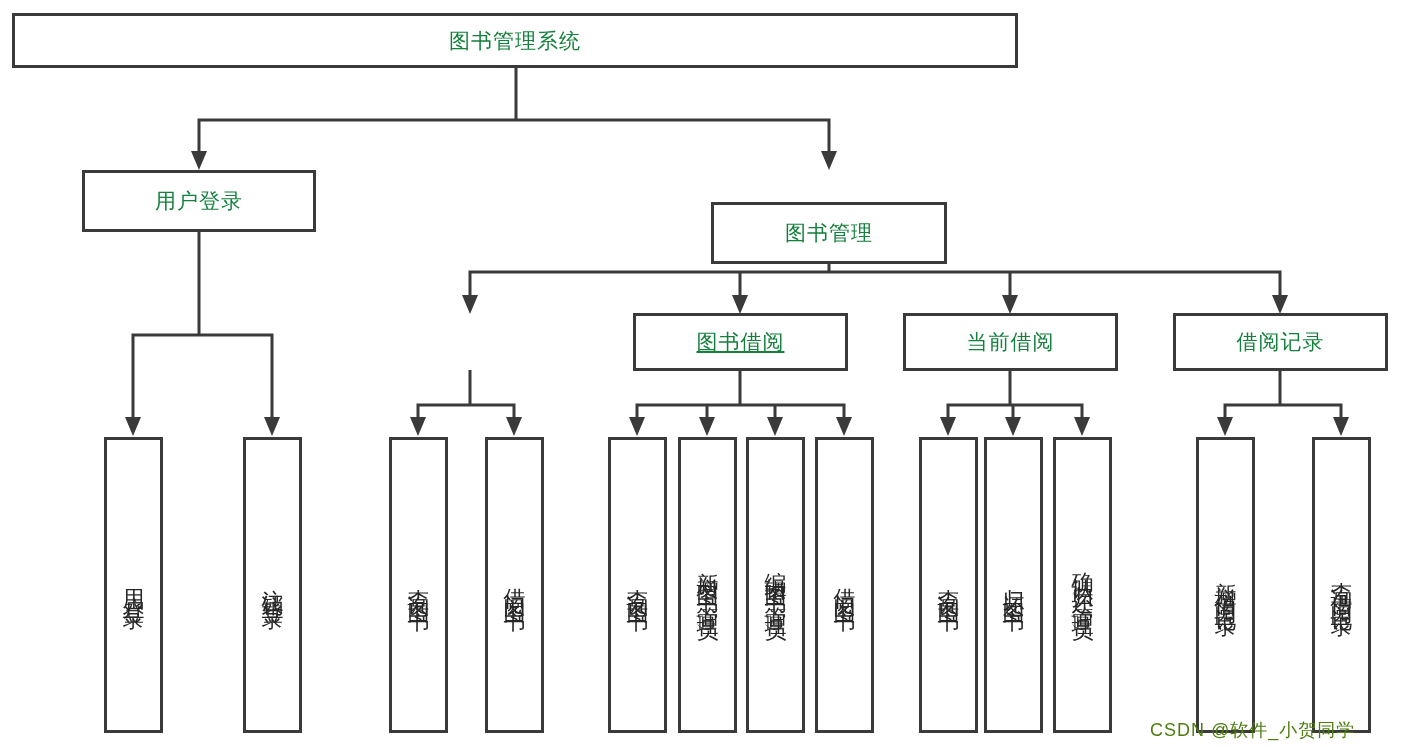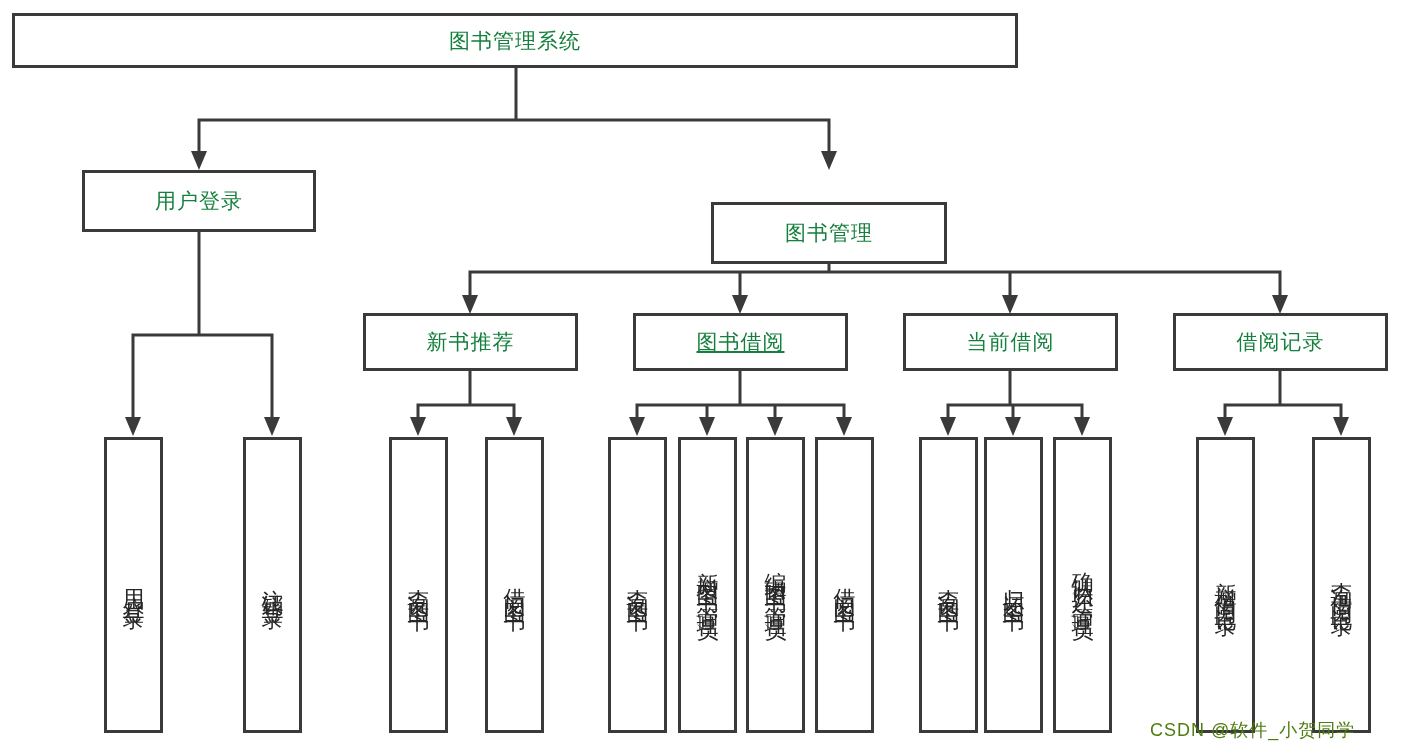--- a/index.html
+++ b/index.html
@@ -107,23 +107,20 @@
     <span>图书管理系统</span>
   </div>
 
   <div class="box" style="left:82px; top:170px; width:234px; height:62px;">
     <span>用户登录</span>
   </div>
   <div class="box" style="left:711px; top:170px; width:236px; height:62px;margin-top:32px;">
     <span>图书管理</span>
   </div>
 
-  <div class="box" style="left:363px; top:313px; width:215px; height:58px;">
-    <span>新书推荐</span>
-  </div>
   <div class="box" style="left:633px; top:313px; width:215px; height:58px;text-decoration:underline;">
     <span>图书借阅</span>
   </div>
   <div class="box" style="left:1173px; top:313px; width:215px; height:58px;">
     <span>借阅记录</span>
   </div>
   <div class="box" style="left:903px; top:313px; width:215px; height:58px;">
     <span>当前借阅</span>
   </div>
 

